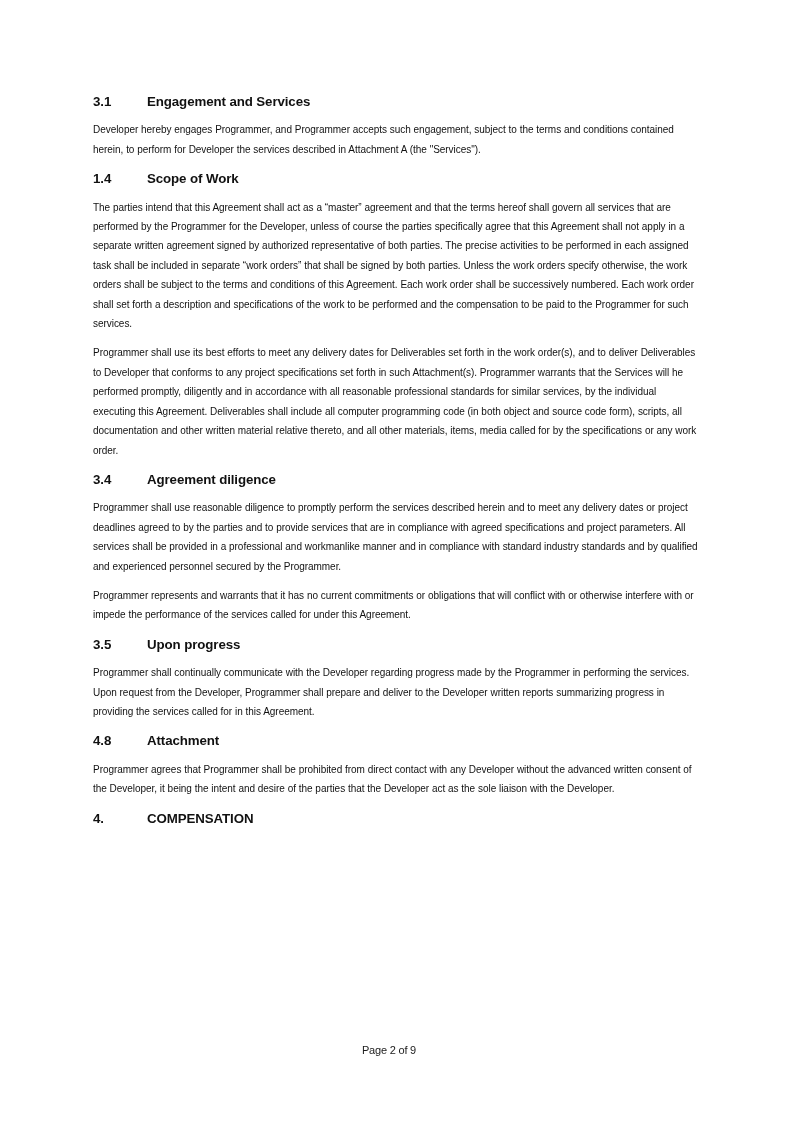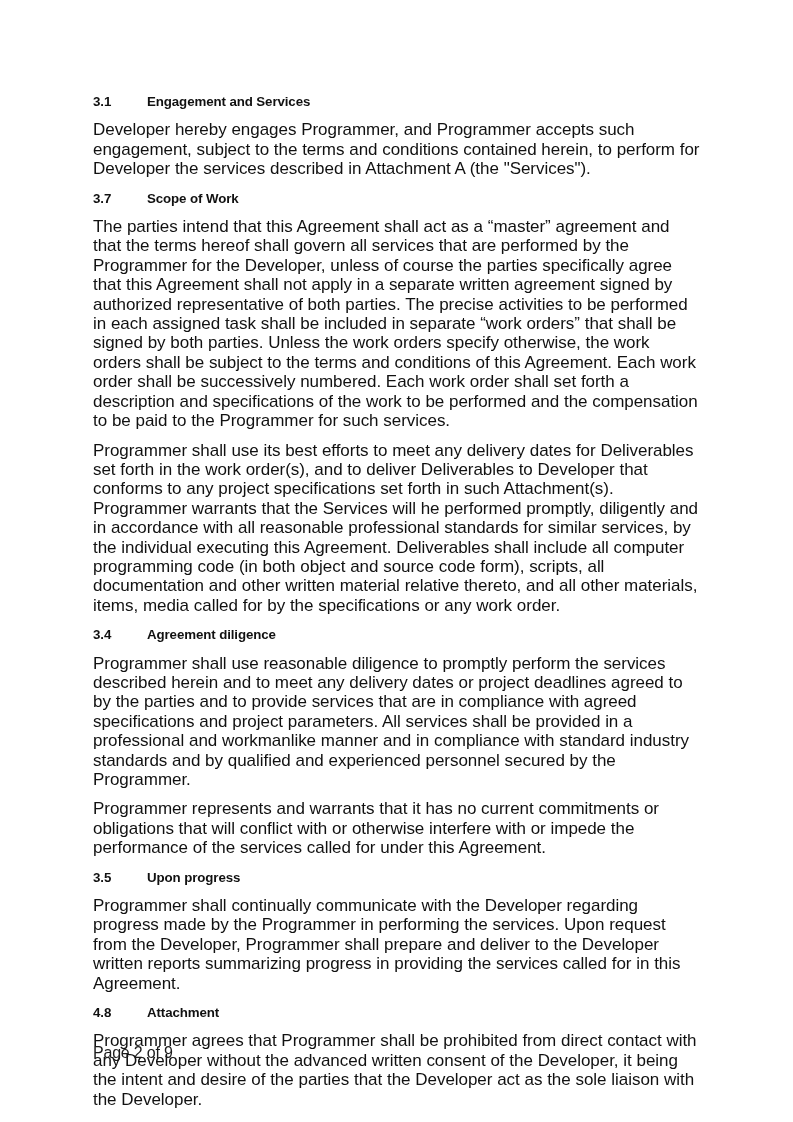--- a/index.html
+++ b/index.html
@@ -43,53 +43,53 @@
   .heading .num {
     display: inline-block;
     width: 54px;
     vertical-align: top;
   }
   .heading .ttl {
     display: inline-block;
     vertical-align: top;
   }
   p.body-text {
-    font-size: 17px;
+    font-size: 10px;
     line-height: 19.4px;
     margin: 0 0 10px 0;
     text-align: left;
     letter-spacing: -0.04px;
     word-spacing: 0.1px;
   }
   .footer {
     position: absolute;
-    left: 93px;
+    left: 85px;
     top: 1044px;
     width: 608px;
-    text-align: left;
+    text-align: center;
     font-family: "Liberation Sans", sans-serif;
-    font-size: 16px;
+    font-size: 11px;
     color: #1b1b1b;
     letter-spacing: -0.2px;
   }
 </style>
 </head>
 <body>
 
 <div class="page">
 
   <div class="content">
 
     <div class="heading">
       <span class="num">3.1</span><span class="ttl">Engagement and Services</span>
     </div>
     <p class="body-text">Developer hereby engages Programmer, and Programmer accepts such engagement, subject to the terms and conditions contained herein, to perform for Developer the services described in Attachment A (the "Services").</p>
 
     <div class="heading">
-      <span class="num">3.7</span><span class="ttl">Scope of Work</span>
+      <span class="num">1.4</span><span class="ttl">Scope of Work</span>
     </div>
     <p class="body-text">The parties intend that this Agreement shall act as a “master” agreement and that the terms hereof shall govern all services that are performed by the Programmer for the Developer, unless of course the parties specifically agree that this Agreement shall not apply in a separate written agreement signed by authorized representative of both parties. The precise activities to be performed in each assigned task shall be included in separate “work orders” that shall be signed by both parties. Unless the work orders specify otherwise, the work orders shall be subject to the terms and conditions of this Agreement. Each work order shall be successively numbered. Each work order shall set forth a description and specifications of the work to be performed and the compensation to be paid to the Programmer for such services.</p>
 
     <p class="body-text">Programmer shall use its best efforts to meet any delivery dates for Deliverables set forth in the work order(s), and to deliver Deliverables to Developer that conforms to any project specifications set forth in such Attachment(s). Programmer warrants that the Services will he performed promptly, diligently and in accordance with all reasonable professional standards for similar services, by the individual executing this Agreement. Deliverables shall include all computer programming code (in both object and source code form), scripts, all documentation and other written material relative thereto, and all other materials, items, media called for by the specifications or any work order.</p>
 
     <div class="heading">
       <span class="num">3.4</span><span class="ttl">Agreement diligence</span>
     </div>
     <p class="body-text">Programmer shall use reasonable diligence to promptly perform the services described herein and to meet any delivery dates or project deadlines agreed to by the parties and to provide services that are in compliance with agreed specifications and project parameters. All services shall be provided in a professional and workmanlike manner and in compliance with standard industry standards and by qualified and experienced personnel secured by the Programmer.</p>
     <p class="body-text">Programmer represents and warrants that it has no current commitments or obligations that will conflict with or otherwise interfere with or impede the performance of the services called for under this Agreement.</p>

